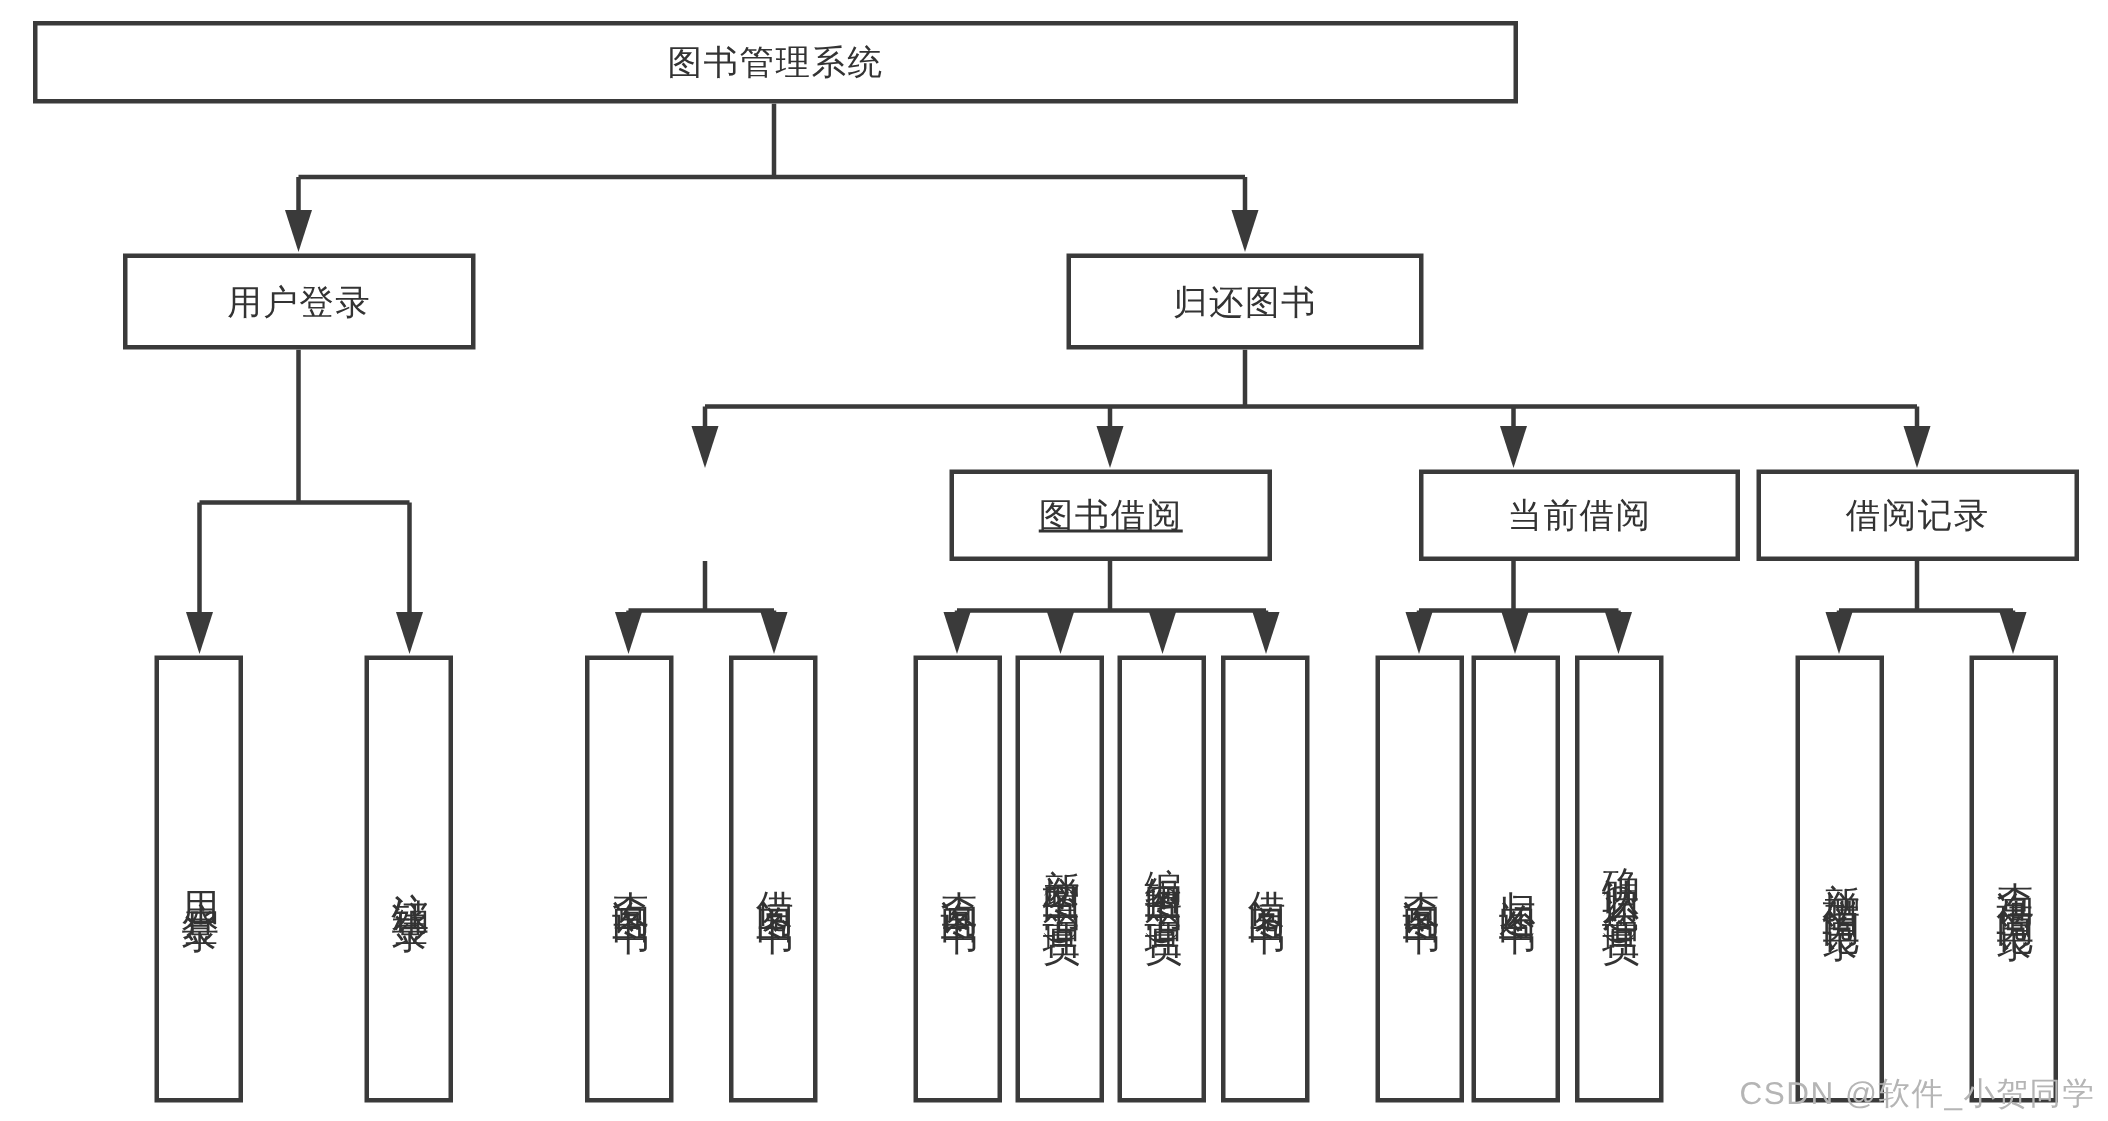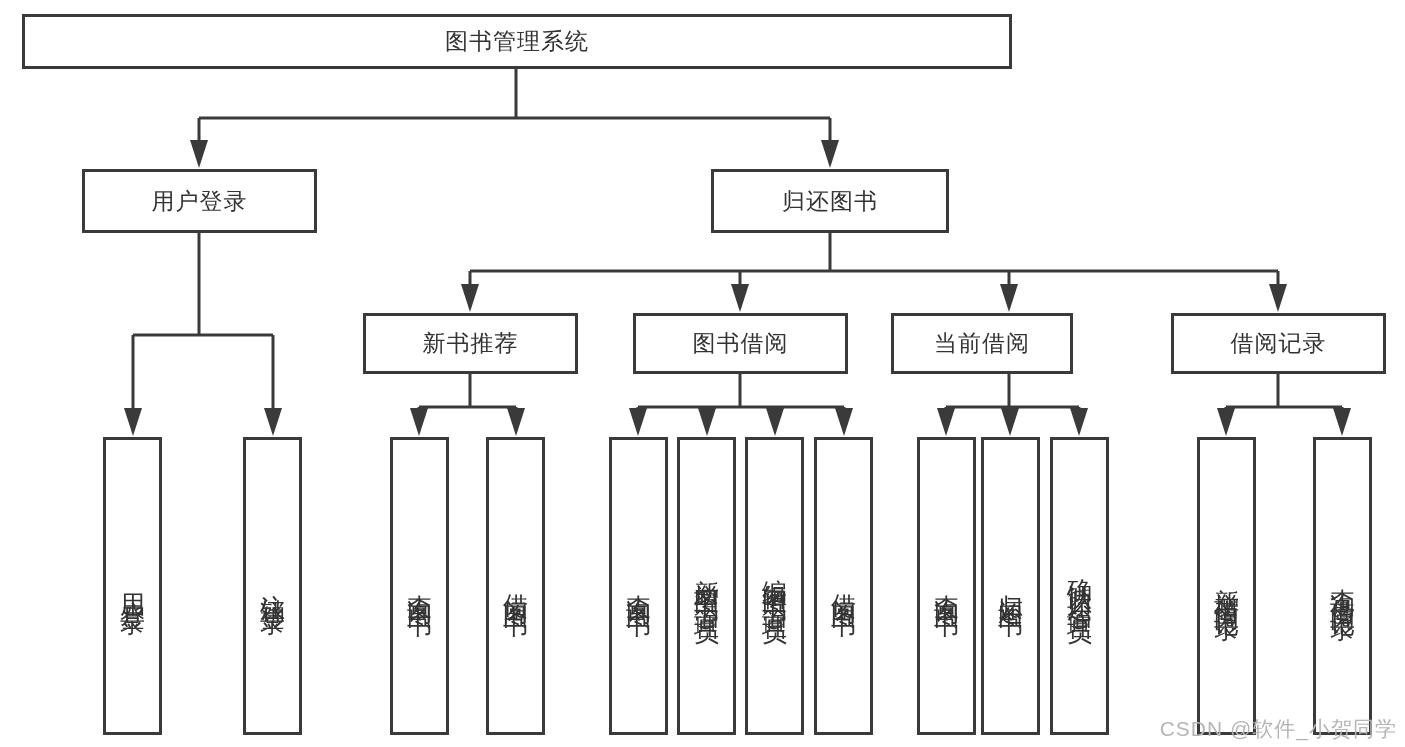--- a/index.html
+++ b/index.html
@@ -116,27 +116,24 @@
     <span class="hlabel">图书管理系统</span>
   </div>
 
   <div class="box lvl1-box" style="left:82px; width:235px;">
     <span class="hlabel">用户登录</span>
   </div>
   <div class="box lvl1-box" style="left:711px; width:238px;">
     <span class="hlabel">归还图书</span>
   </div>
 
-  <div class="box lvl2-box" style="left:363px; width:215px;">
-    <span class="hlabel">新书推荐</span>
-  </div>
-  <div class="box lvl2-box" style="left:633px; width:215px;">
+  <div class="box lvl2-box" style="left:633px; width:215px;text-decoration:underline;">
     <span class="hlabel">图书借阅</span>
   </div>
-  <div class="box lvl2-box" style="left:891px; width:182px;">
+  <div class="box lvl2-box" style="left:946px; width:214px;">
     <span class="hlabel">当前借阅</span>
   </div>
   <div class="box lvl2-box" style="left:1171px; width:215px;">
     <span class="hlabel">借阅记录</span>
   </div>
 
   <div class="box leaf" style="left:103px;">
     <span class="vtext">用户登录</span>
   </div>
   <div class="box leaf" style="left:243px;">

